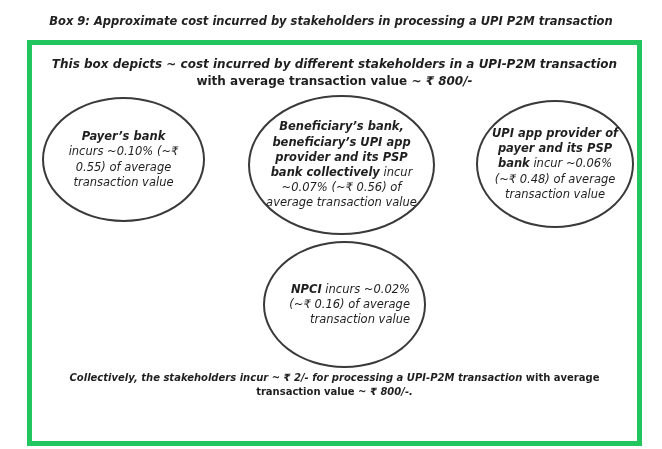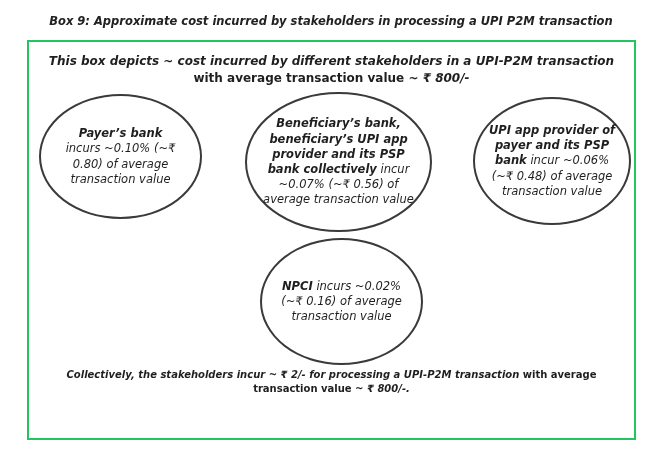--- a/index.html
+++ b/index.html
@@ -26,21 +26,21 @@
     font-weight: bold;
     font-style: italic;
     color: #222222;
   }
   .outer-box {
     position: absolute;
     left: 27px;
     top: 40px;
     width: 605px;
     height: 396px;
-    border: 2px solid #22c55e;
+    border: 5px solid #22c55e;
     background: #ffffff;
   }
   .intro {
     position: absolute;
     top: 11px;
     left: 50%;
     transform: translateX(-50%);
     width: 578px;
     text-align: center;
     font-size: 12px;
@@ -68,21 +68,21 @@
   }
   .ellipse .lead { font-weight: bold; font-style: italic; }
   .lead-block { display: block; }
   .el-payer   { left: 10px;  top: 52px;  width: 163px; height: 125px; }
   .el-payer .etext { padding: 0 20px; }
   .el-benef   { left: 216px; top: 50px;  width: 187px; height: 140px; }
   .el-benef .etext { padding: 0 14px; }
   .el-upiapp  { left: 444px; top: 55px;  width: 158px; height: 128px; }
   .el-upiapp .etext { padding: 0 12px; text-align: center; }
   .el-npci    { left: 231px; top: 196px; width: 163px; height: 127px; }
-  .el-npci .etext { padding: 0 14px; }
+  .el-npci .etext { padding: 0 14px; text-align: right; }
   .summary {
     position: absolute;
     top: 326px;
     left: 50%;
     transform: translateX(-50%);
     width: 596px;
     text-align: center;
     font-size: 10px;
     font-weight: bold;
     line-height: 1.42;
@@ -112,21 +112,21 @@
   <div class="fig-title">Box 9: Approximate cost incurred by stakeholders in processing a UPI P2M transaction</div>
 
   <div class="outer-box">
 
     <div class="intro">
       <span class="bi">This box depicts ~ cost incurred by different stakeholders in a UPI-P2M transaction</span><span class="b"> with average transaction value </span><span class="bi">~ ₹ 800/-</span>
     </div>
 
     <div class="ellipse el-payer">
       <div class="etext">
-        <span class="lead lead-block">Payer’s bank</span><span>incurs ~0.10% (~₹ 0.80) of average transaction value</span>
+        <span class="lead lead-block">Payer’s bank</span><span>incurs ~0.10% (~₹ 0.55) of average transaction value</span>
       </div>
     </div>
 
     <div class="ellipse el-benef">
       <div class="etext">
         <span class="lead">Beneficiary’s bank, beneficiary’s UPI app provider and its PSP bank collectively</span><span> incur ~0.07% (~₹ 0.56) of average transaction value</span>
       </div>
     </div>
 
     <div class="ellipse el-upiapp">

